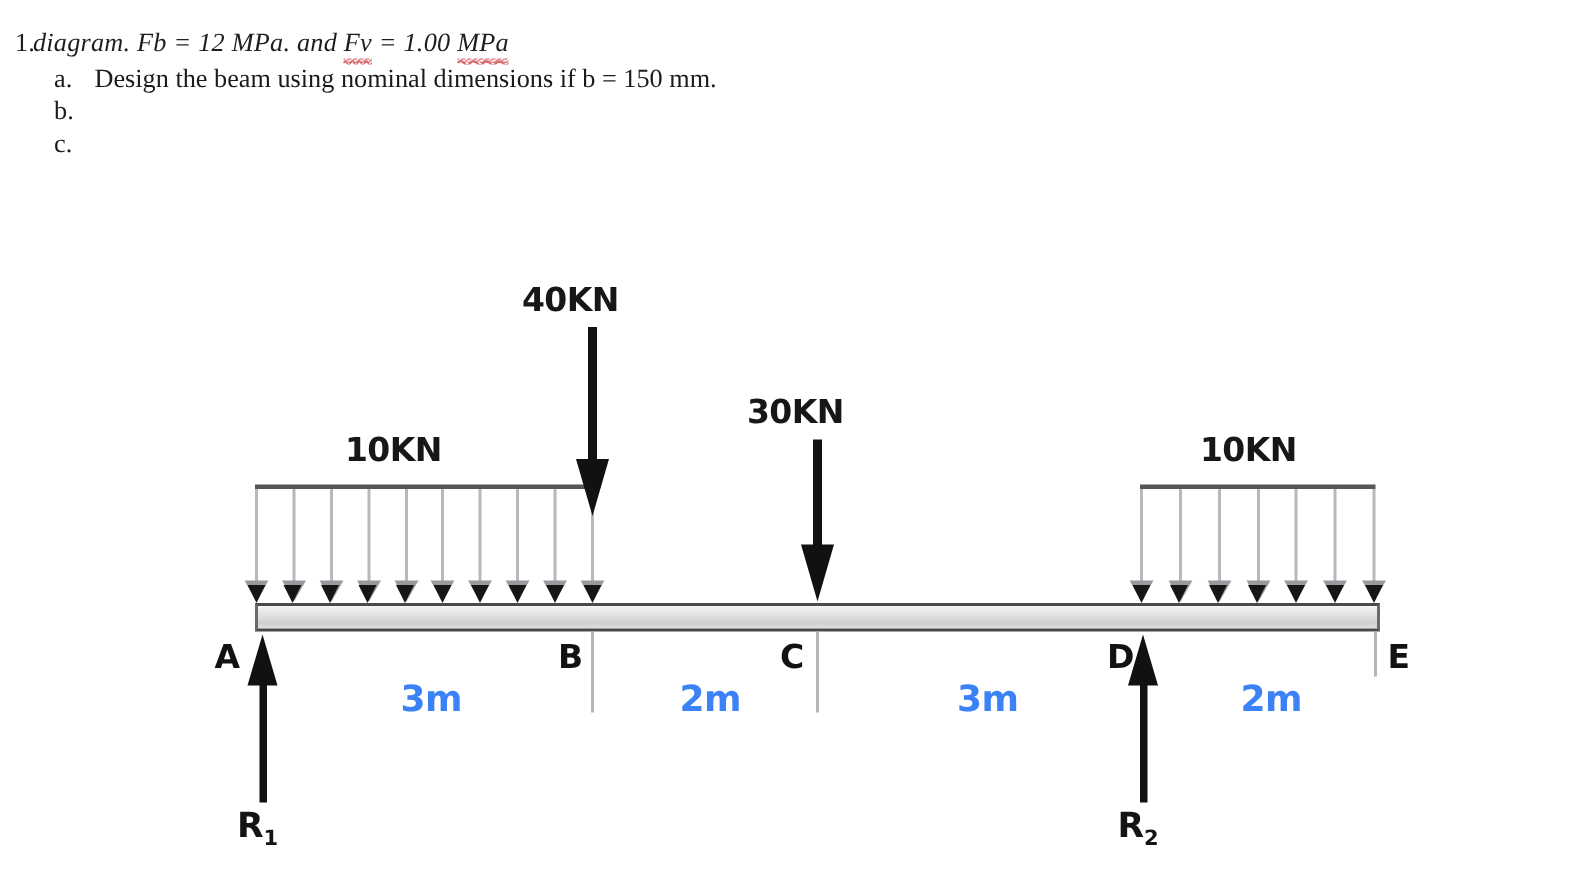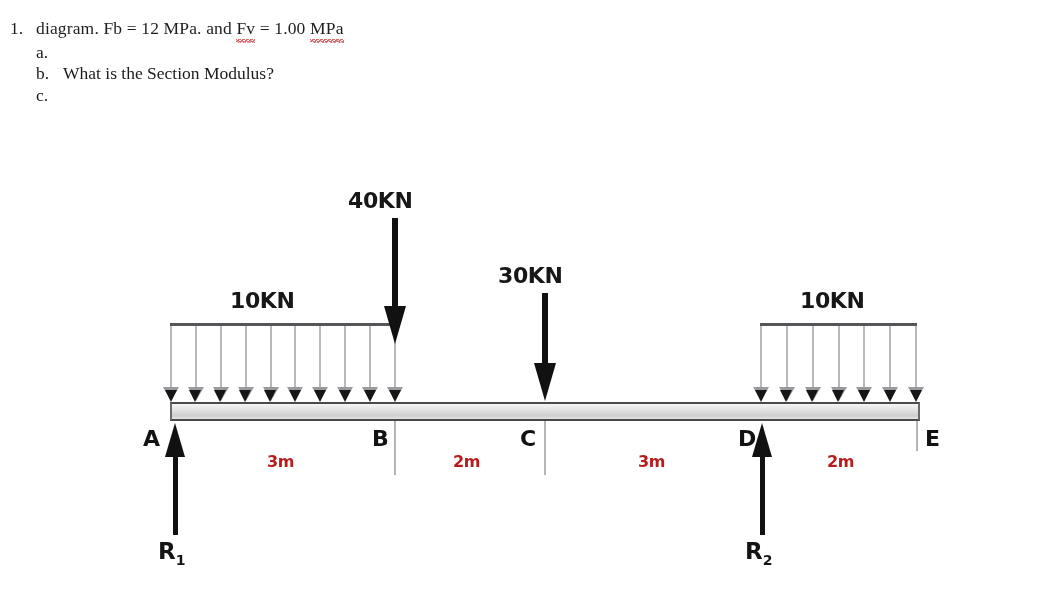--- a/index.html
+++ b/index.html
@@ -37,23 +37,24 @@
     position: absolute;
     left: 10px;
     top: 0;
     font-size: 17.5px;
   }
   .q-line1 {
     margin-left: 36px;
     letter-spacing: 0.15px;
   }
   .q-line2 {
-    margin-left: 36px;
+    margin-left: 22px;
     margin-top: 1px;
     letter-spacing: 0.15px;
+    font-style: italic;
   }
   .sublist {
     margin-top: 2px;
   }
   .sub-row {
     position: relative;
     height: 21.5px;
     font-size: 17.5px;
     line-height: 21.5px;
     white-space: nowrap;
@@ -202,22 +203,22 @@
   .pt-label {
     font-family: "DejaVu Sans", sans-serif;
     font-weight: bold;
     font-size: 22px;
     color: #121212;
   }
   
   .dim-label {
     font-family: "DejaVu Sans", sans-serif;
     font-weight: bold;
-    font-size: 16px;
-    color: #b91c1c;
+    font-size: 24px;
+    color: #3b82f6;
     letter-spacing: -0.3px;
   }
   
   .rx-label {
     font-family: "DejaVu Sans", sans-serif;
     font-weight: bold;
     font-size: 23px;
     color: #141414;
   }
   .rx-label sub {
@@ -238,24 +239,24 @@
     <span class="q-line2"><span>diagram.  Fb = 12 MPa. and </span><span class="sp"><span>Fv</span><svg class="sp-wave" viewBox="0 0 24 4" preserveAspectRatio="none">
             <path d="M0 3 Q1.5 0.4 3 3 T6 3 T9 3 T12 3 T15 3 T18 3 T21 3 T24 3" fill="none" stroke="#d8686c" stroke-width="1.1"></path>
           </svg></span><span> = 1.00 </span><span class="sp"><span>MPa</span><svg class="sp-wave" viewBox="0 0 24 4" preserveAspectRatio="none">
             <path d="M0 3 Q1.5 0.4 3 3 T6 3 T9 3 T12 3 T15 3 T18 3 T21 3 T24 3" fill="none" stroke="#d8686c" stroke-width="1.1"></path>
           </svg></span></span>
   </div>
 
   <div class="sublist">
     <div class="sub-row">
       <span class="sub-letter">a.</span>
+      <span class="sub-text">Design the beam using nominal dimensions if b = 150 mm.</span>
     </div>
     <div class="sub-row">
       <span class="sub-letter">b.</span>
-      <span class="sub-text">What is the Section Modulus?</span>
     </div>
     <div class="sub-row">
       <span class="sub-letter">c.</span>
     </div>
   </div>
 
 </div>
 
 <div id="beam-diagram">
 

